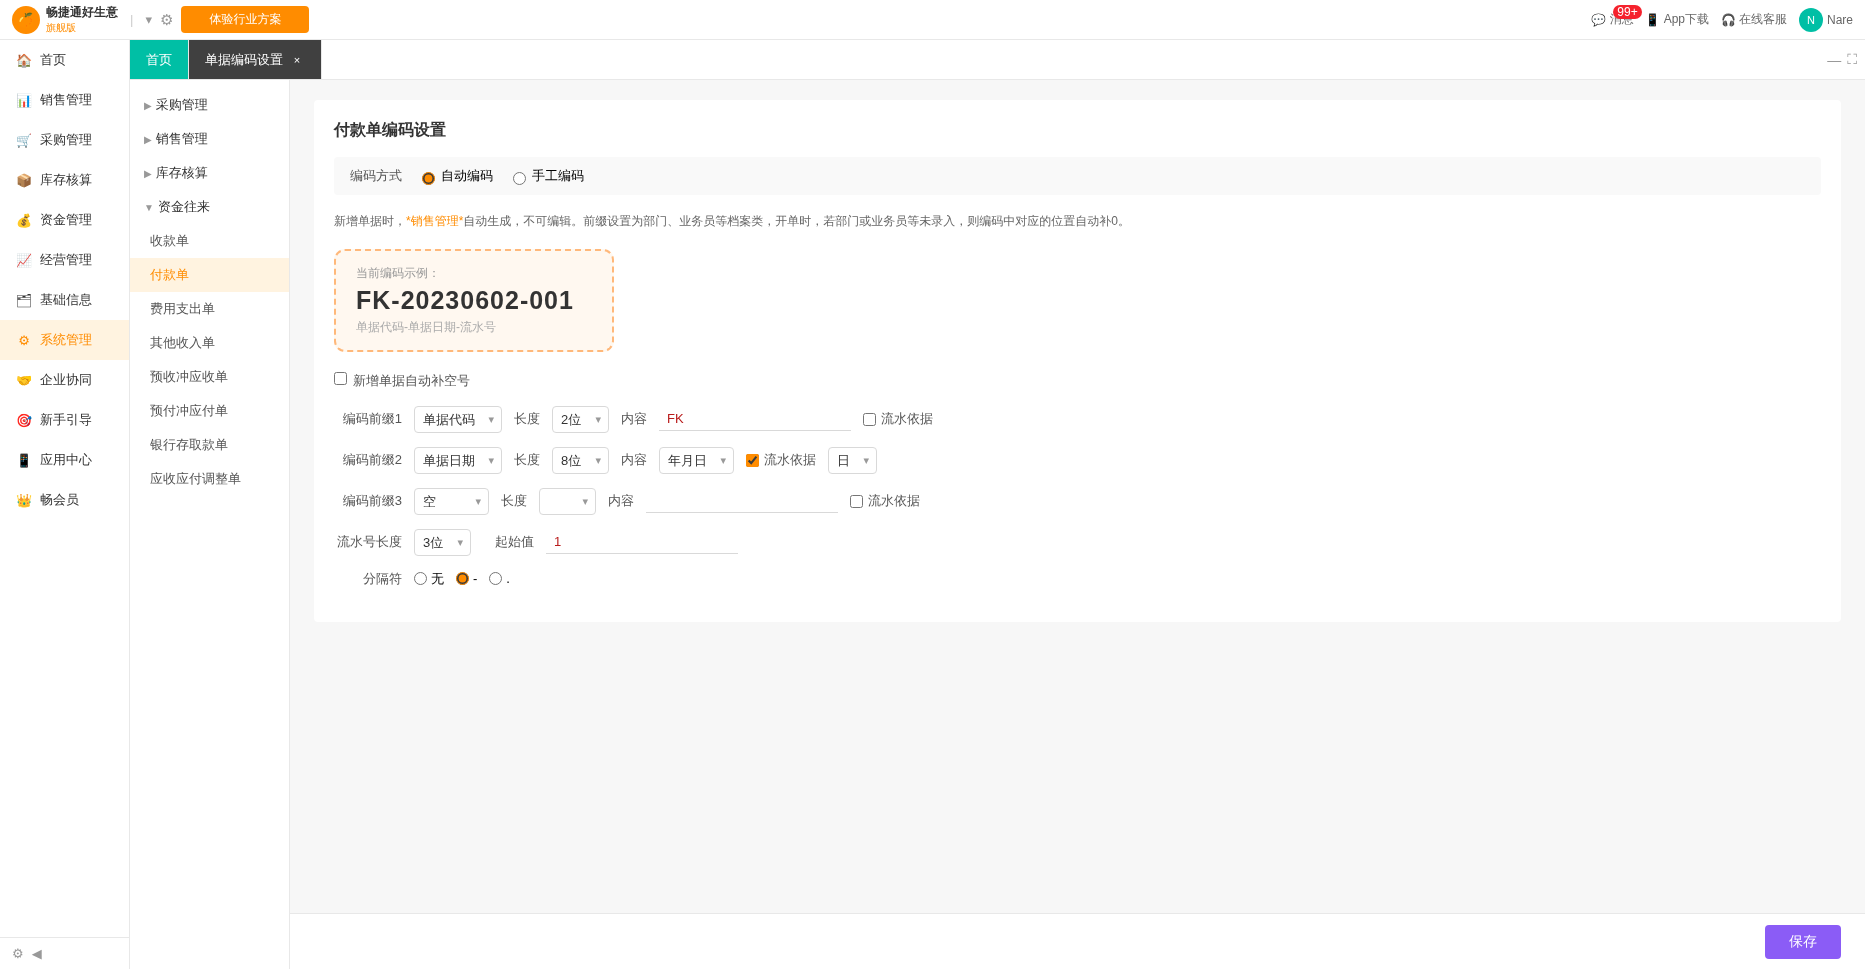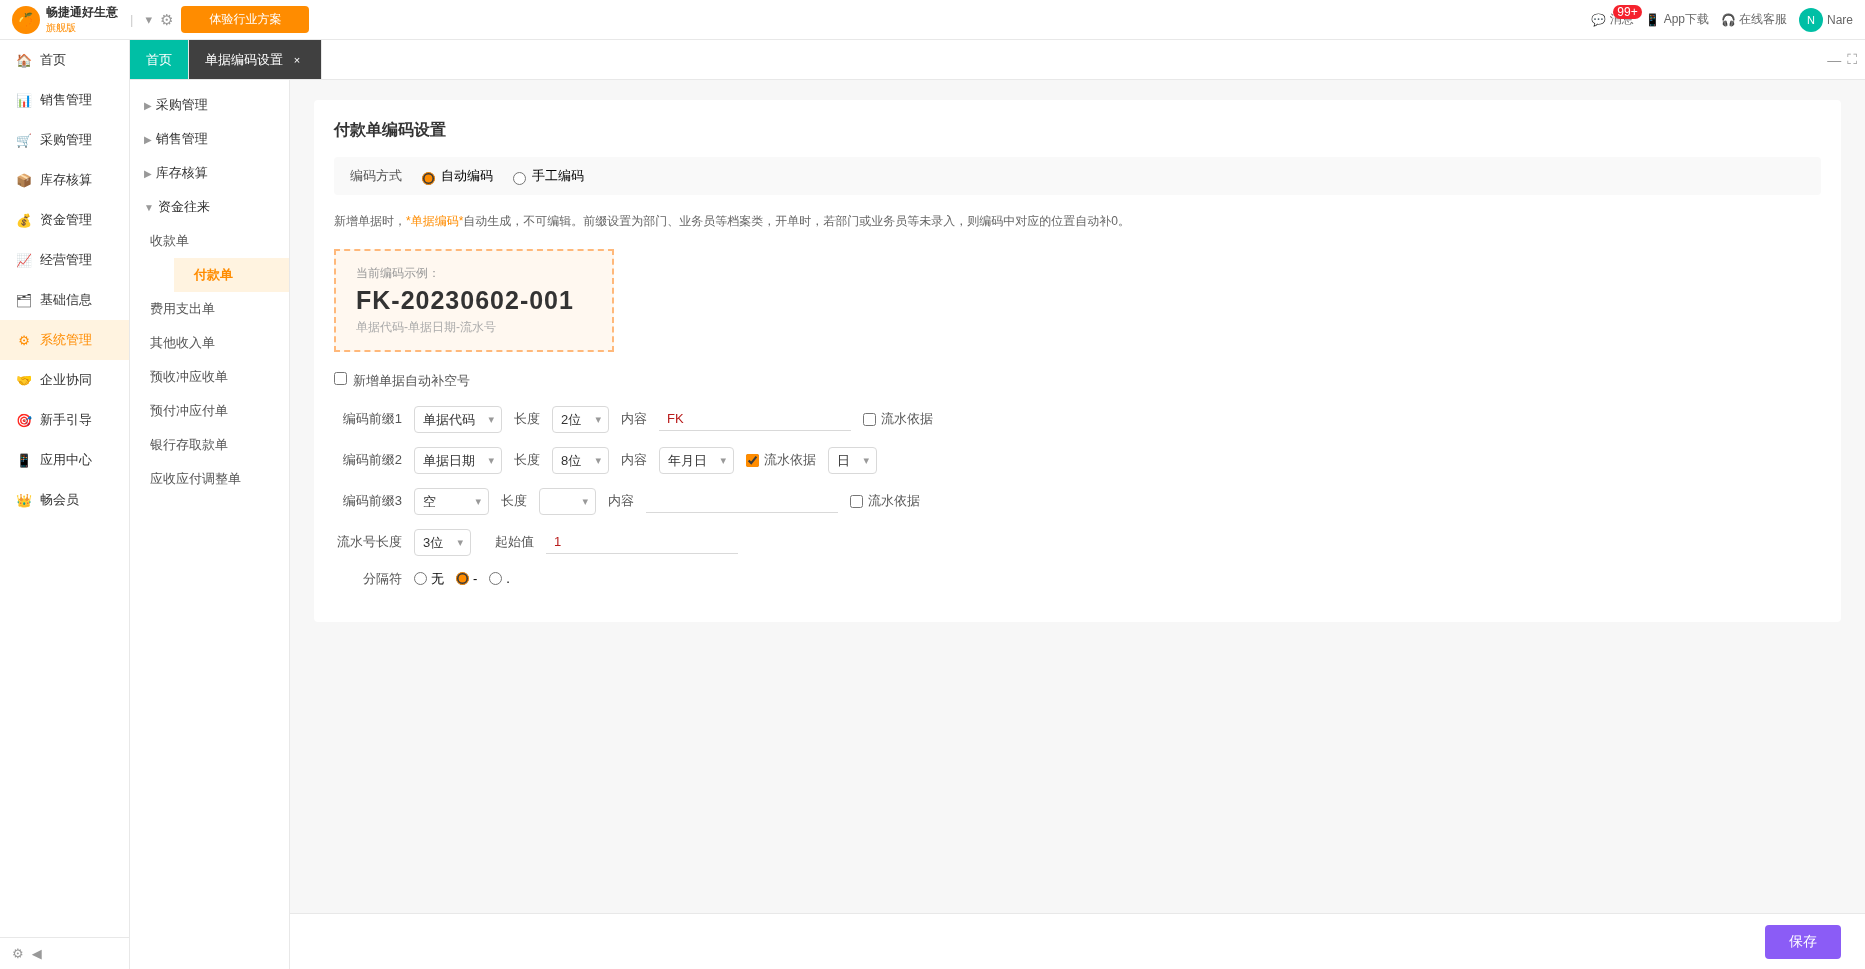--- a/index.html
+++ b/index.html
@@ -46,41 +46,41 @@
     .tab-bar-actions { margin-left: auto; display: flex; align-items: center; padding: 0 8px; gap: 6px; }
 
     
     .inner-layout { display: flex; flex: 1; overflow: hidden; }
 
     
     .sub-sidebar { width: 160px; background: #fff; border-right: 1px solid #e8e8e8; overflow-y: auto; flex-shrink: 0; padding: 8px 0; }
     .sub-menu-group { }
     .sub-menu-header { display: flex; align-items: center; padding: 8px 14px; cursor: pointer; color: #333; font-size: 13px; gap: 4px; }
     .sub-menu-item { padding: 8px 20px; cursor: pointer; color: #555; font-size: 13px; }
-    .sub-menu-item.active { color: #ff8c00; background: #fff3e0; font-weight: 700; margin-left: 44px; }
+    .sub-menu-item.active { color: #ff8c00; background: #fff3e0; font-weight: 400; }
     .chevron { font-size: 10px; color: #999; }
 
     
     .main-content { flex: 1; overflow-y: auto; padding: 20px 24px; background: #f7f7f7; }
     .page-title { font-size: 16px; font-weight: 600; color: #333; margin-bottom: 16px; }
 
     
     .card { background: #fff; border-radius: 4px; padding: 20px; }
 
     
     .encode-type-row { display: flex; align-items: center; gap: 20px; padding: 10px 16px; background: #f9f9f9; border-radius: 4px; margin-bottom: 16px; }
     .radio-label { display: flex; align-items: flex-end; gap: 6px; cursor: pointer; font-size: 13px; }
     .radio-label input { accent-color: #ff8c00; }
 
     
     .notice-text { font-size: 12px; color: #666; margin-bottom: 16px; line-height: 1.8; }
     .notice-text em { color: #ff8c00; font-style: normal; }
 
     
-    .preview-box { border: 2px dashed #ffb87a; background: #fff8f0; border-radius: 0; padding: 14px 20px; display: inline-block; margin-bottom: 20px; min-width: 280px; }
+    .preview-box { border: 2px dashed #ffb87a; background: #fff8f0; border-radius: 11px; padding: 14px 20px; display: inline-block; margin-bottom: 20px; min-width: 280px; }
     .preview-label { font-size: 12px; color: #999; margin-bottom: 4px; }
     .preview-code { font-size: 25px; font-weight: 700; color: #333; letter-spacing: 1px; }
     .preview-desc { font-size: 12px; color: #aaa; margin-top: 4px; }
 
     
     .auto-fill-row { display: flex; align-items: flex-start; gap: 6px; margin-bottom: 16px; font-size: 13px; color: #555; }
     .auto-fill-row input { accent-color: #ff8c00; }
 
     
     .form-row { display: flex; align-items: center; gap: 12px; margin-bottom: 14px; flex-wrap: wrap; }
@@ -270,21 +270,21 @@
                 <span>自动编码</span>
               </label>
               <label class="radio-label">
                 <input type="radio" name="encode_type" style="">
                 <span>手工编码</span>
               </label>
             </div>
 
             
             <div class="notice-text">
-              新增单据时，<em>*单据编码*</em>自动生成，不可编辑。前缀设置为部门、业务员等档案类，开单时，若部门或业务员等未录入，则编码中对应的位置自动补0。
+              新增单据时，<em>*销售管理*</em>自动生成，不可编辑。前缀设置为部门、业务员等档案类，开单时，若部门或业务员等未录入，则编码中对应的位置自动补0。
             </div>
 
             
             <div class="preview-box">
               <div class="preview-label">当前编码示例：</div>
               <div class="preview-code">FK-20230602-001</div>
               <div class="preview-desc">单据代码-单据日期-流水号</div>
             </div>
 
             

